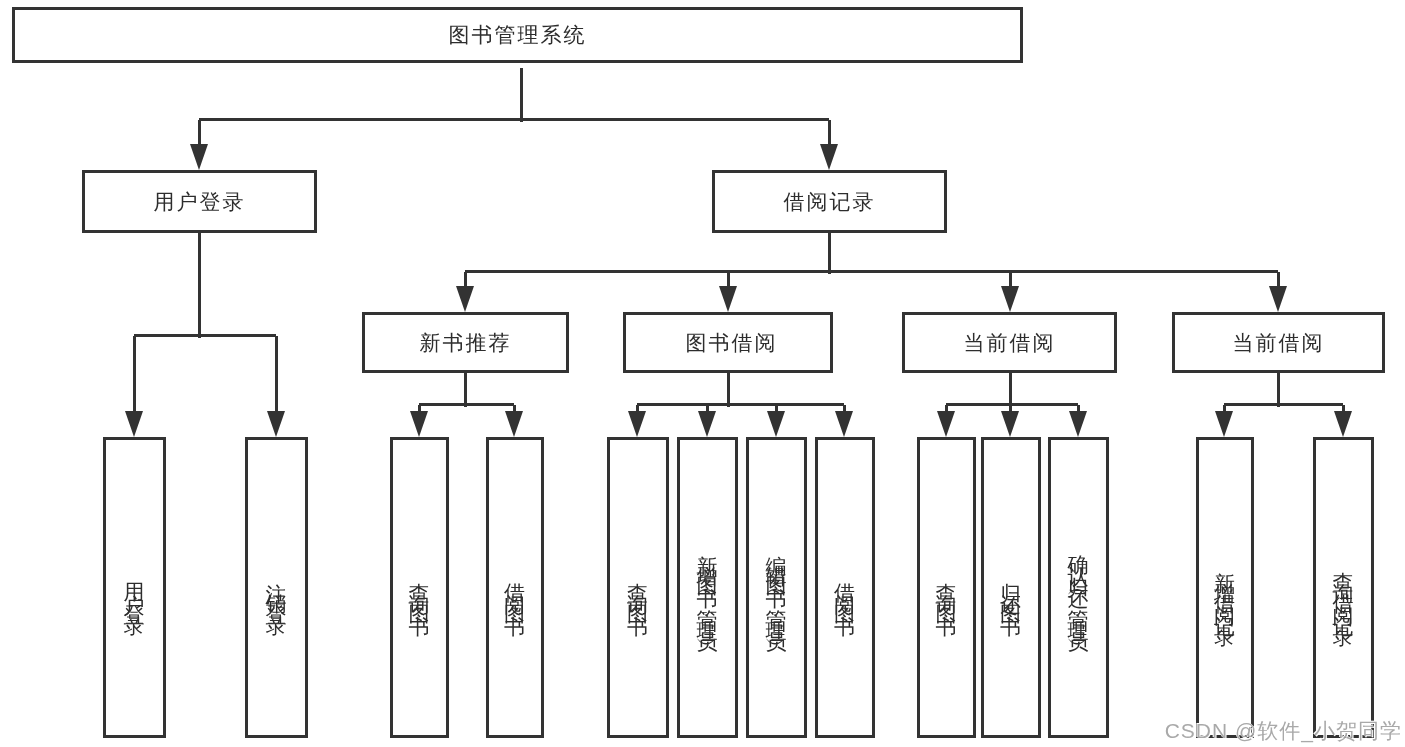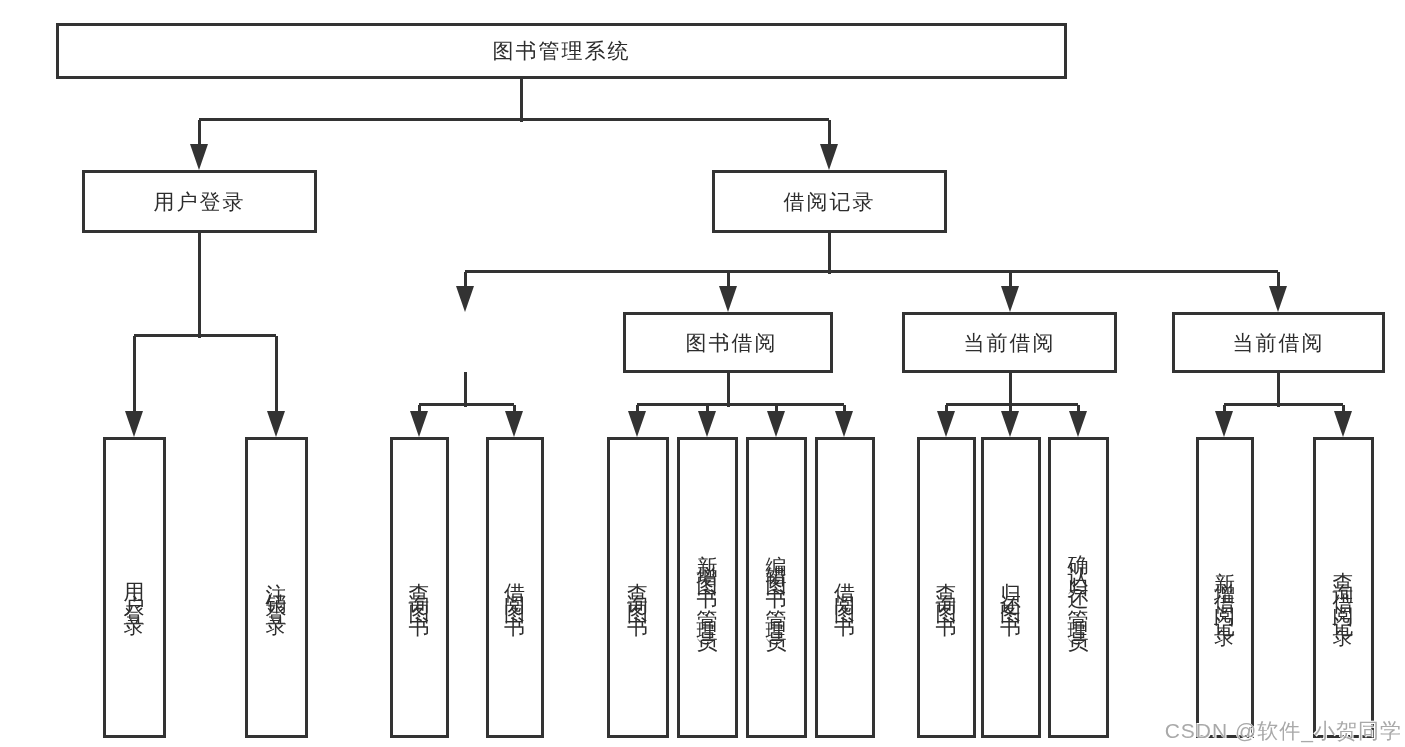--- a/index.html
+++ b/index.html
@@ -22,31 +22,34 @@
 
   .watermark{position:absolute;z-index:5;color:#a9a9a9;font-size:21px;letter-spacing:1px;
        top:717px;right:3px;white-space:nowrap;
        text-shadow:1px 1px 0 #ffffff,-1px -1px 0 #ffffff;}
 </style>
 </head>
 <body>
 
 <div id="canvas">
 
-  <div class="box" style="left:12px;top:23px;width:1011px;height:56px;margin-left:44px;">
+  <div class="box" style="left:12px;top:7px;width:1011px;height:56px;">
     <span class="lbl">图书管理系统</span>
   </div>
 
   <div class="box" style="left:82px;top:170px;width:235px;height:63px;">
     <span class="lbl">用户登录</span>
   </div>
   <div class="box" style="left:712px;top:170px;width:235px;height:63px;">
     <span class="lbl">借阅记录</span>
   </div>
 
+  <div class="box" style="left:362px;top:312px;width:207px;height:61px;">
+    <span class="lbl">新书推荐</span>
+  </div>
   <div class="box" style="left:623px;top:312px;width:210px;height:61px;padding-left:7px;">
     <span class="lbl">图书借阅</span>
   </div>
   <div class="box" style="left:902px;top:312px;width:215px;height:61px;text-align:center;">
     <span class="lbl">当前借阅</span>
   </div>
   <div class="box" style="left:1172px;top:312px;width:213px;height:61px;">
     <span class="lbl">当前借阅</span>
   </div>
 

